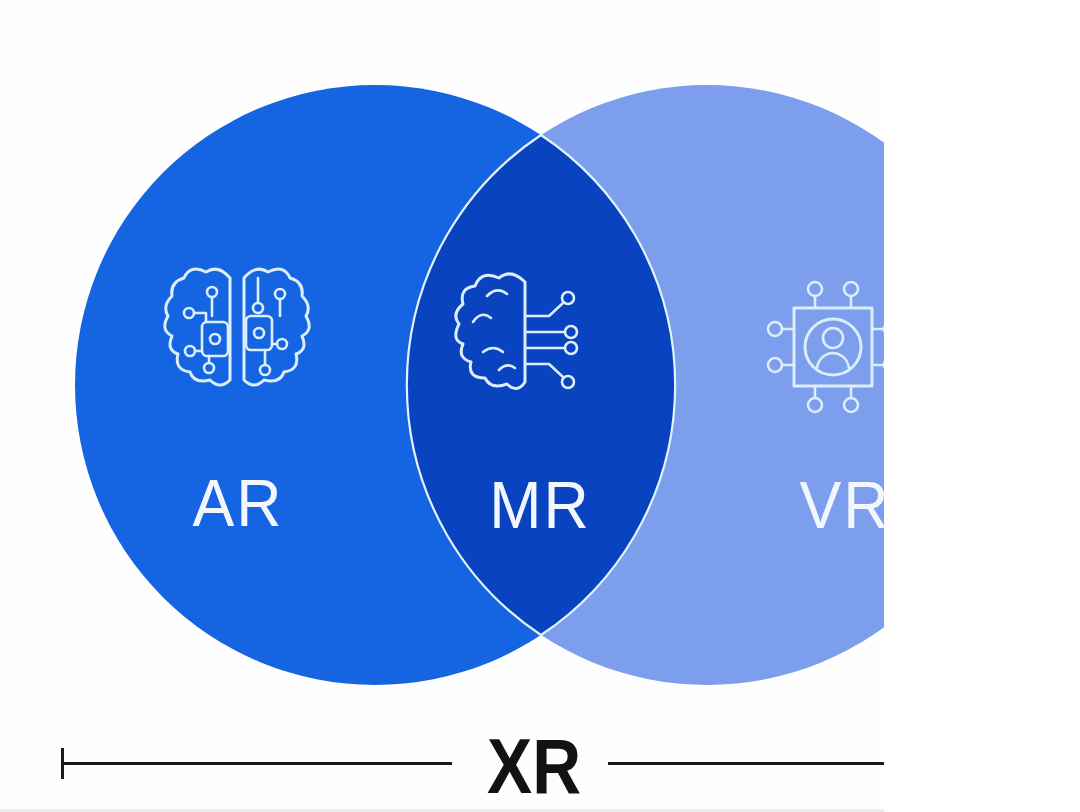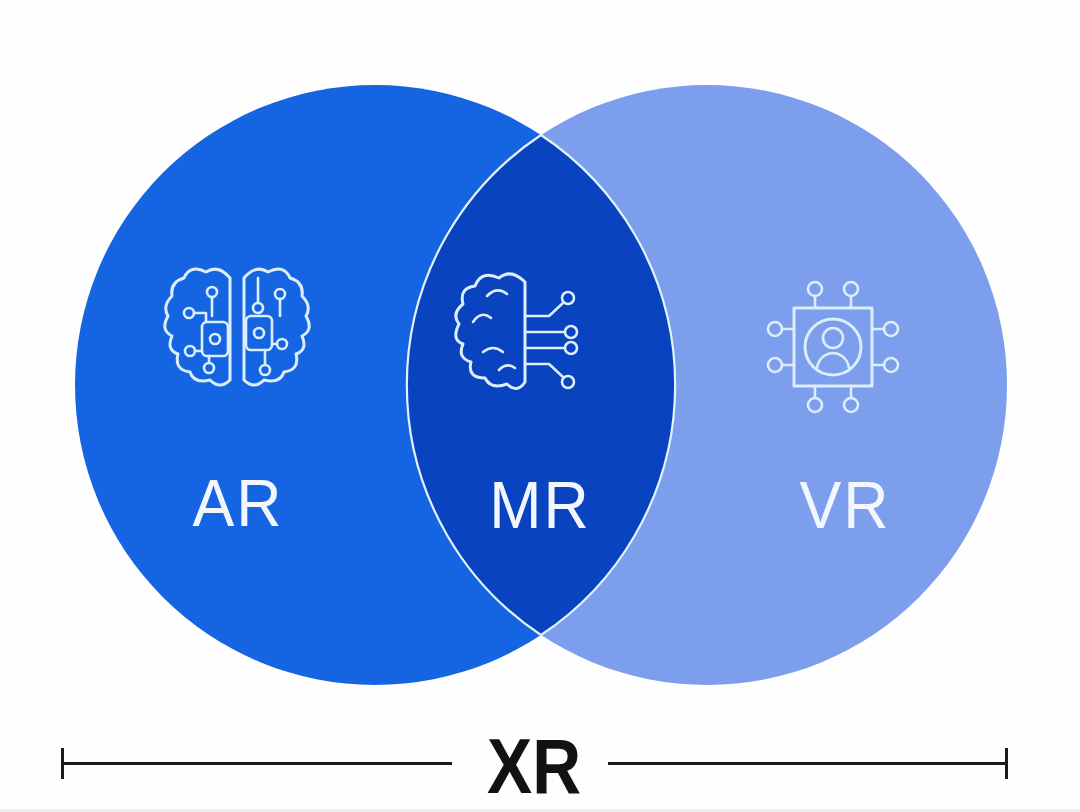--- a/index.html
+++ b/index.html
@@ -3,21 +3,21 @@
 <meta charset="utf-8">
 <style>
   html, body {
     margin: 0;
     padding: 0;
     background: #ffffff;
     font-family: "Liberation Sans", sans-serif;
   }
   .stage {
     position: relative;
-    width: 1080px;
+    width: 884px;
     height: 812px;
     background: var(--page-bg, #fefefe);
     overflow: hidden;
   }
   svg { display: block; }
   .venn-svg {
     position: absolute;
     left: 0; top: 0;
   }
   .c-ar   { fill: var(--ar-fill, #1565E3); }

